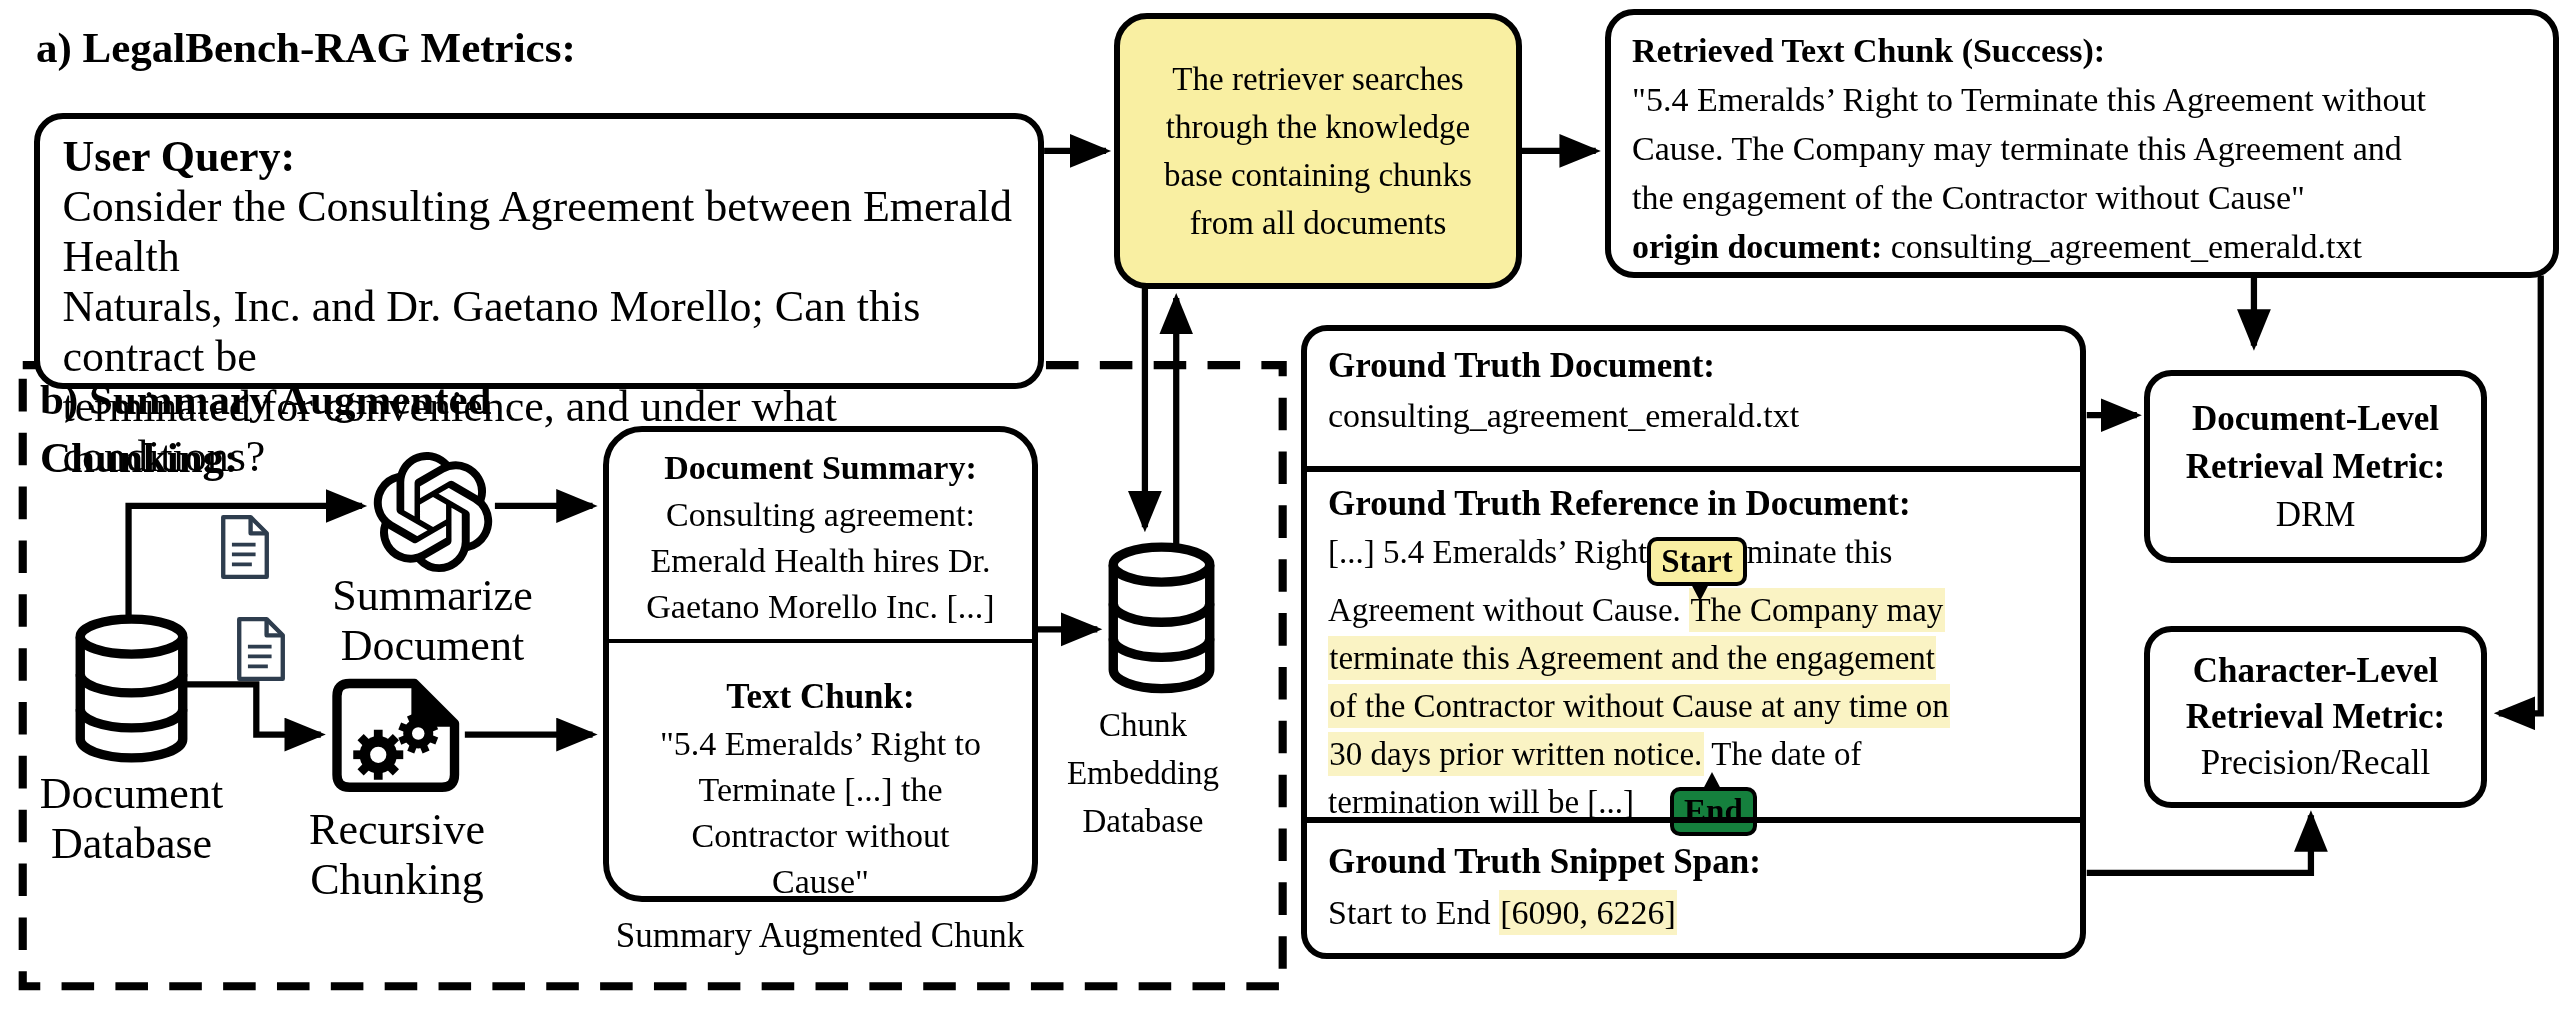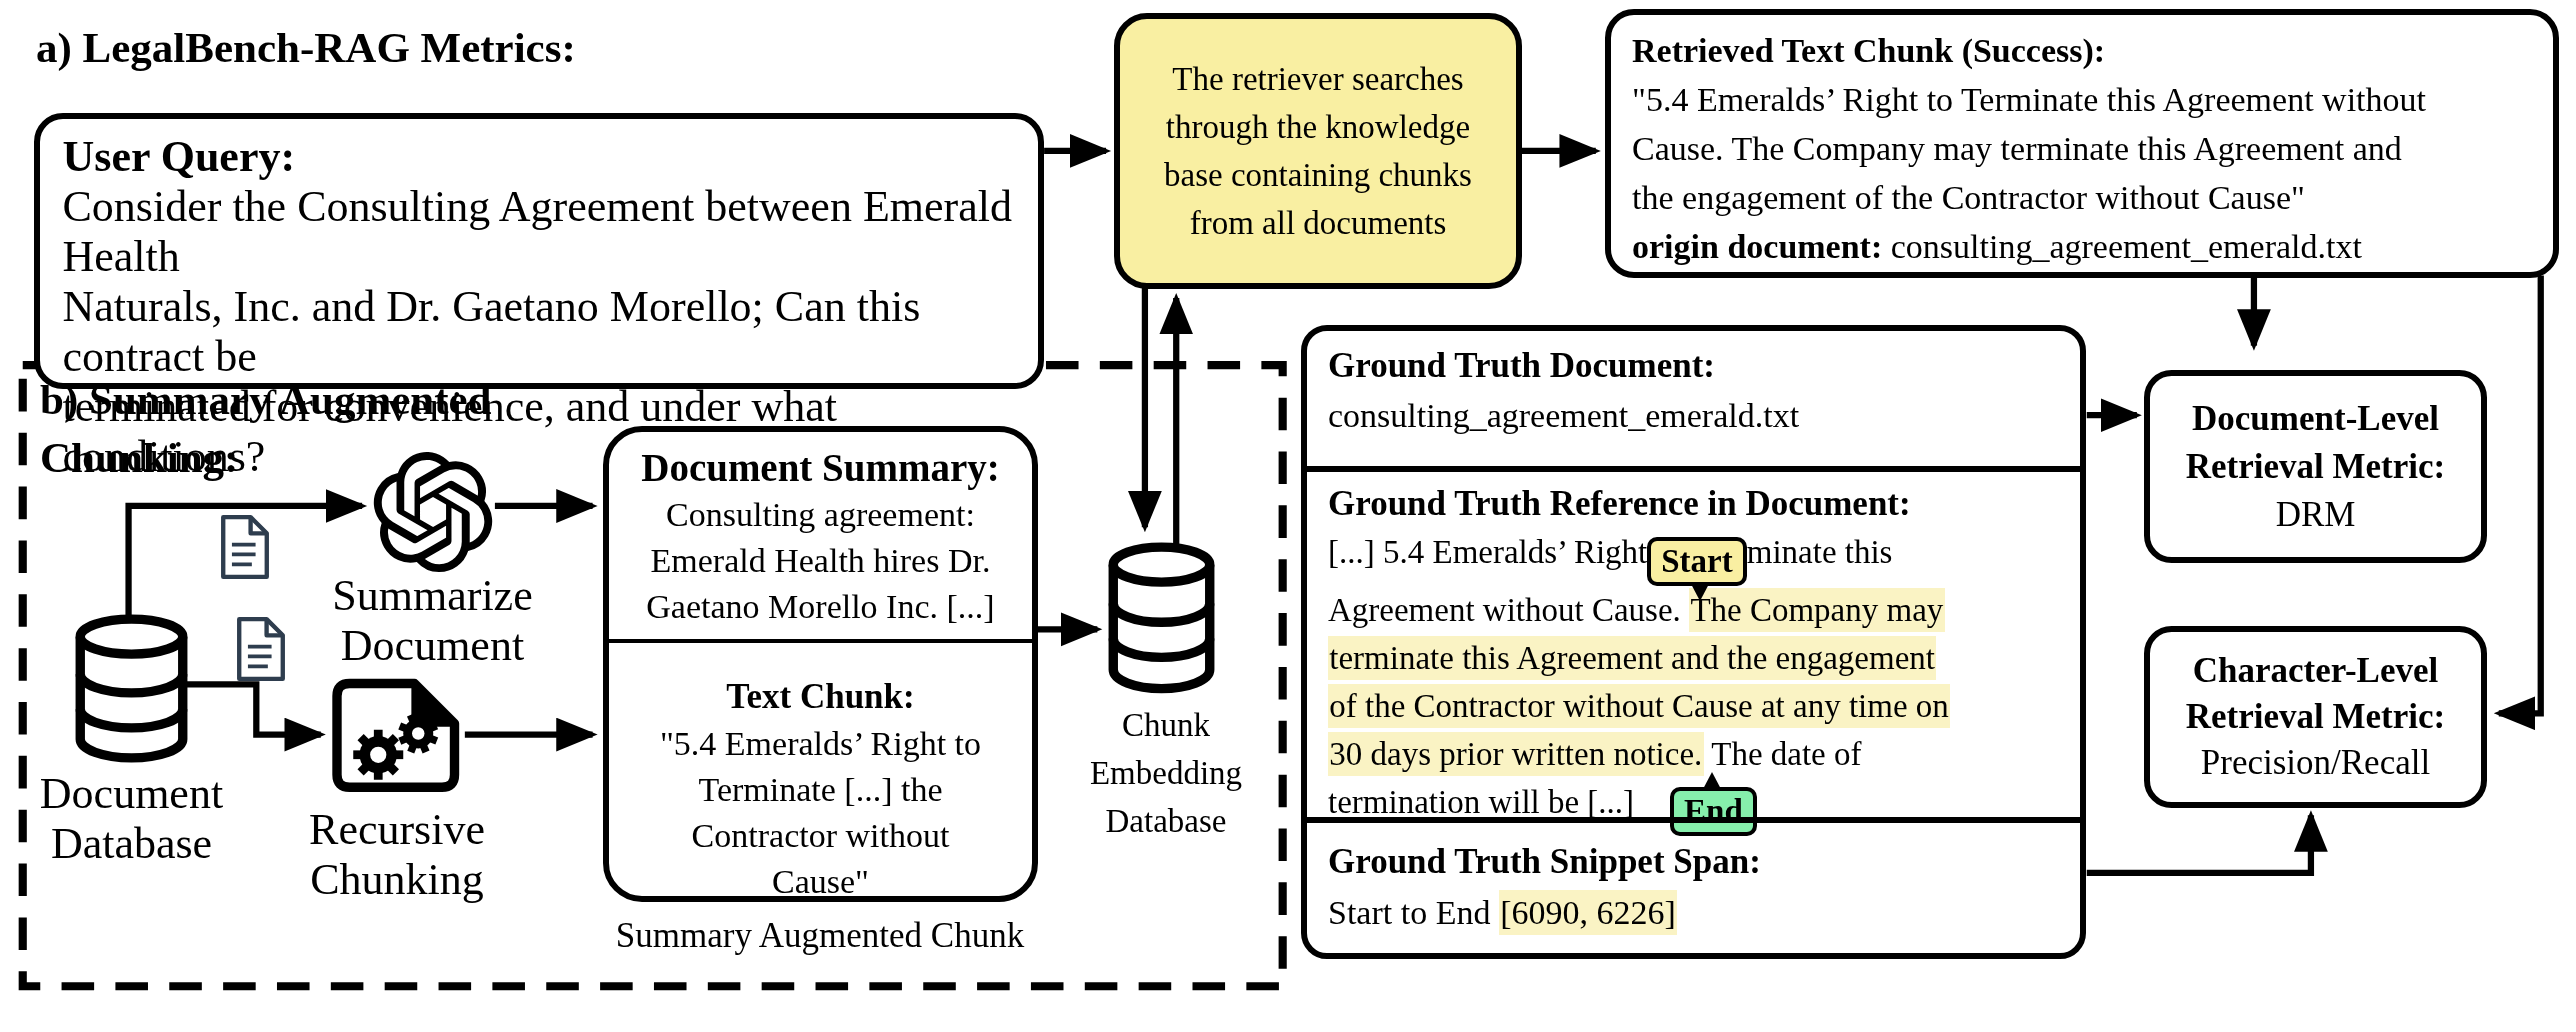--- a/index.html
+++ b/index.html
@@ -136,42 +136,42 @@
       <circle r="24" fill="#000"></circle>
         <circle r="10" fill="#fff"></circle>
     </g>
   </g>
 </svg>
 <div class="abs center t54 pre" style="left:268px;top:805px;width:258px;">Recursive
 Chunking</div>
 
 <div class="box" style="left:603px;top:426px;width:435px;height:476px;border-radius:39px;padding:0;">
   <div class="center" style="border-bottom:4.4px solid #000;padding:11.3px 6.3px 8.8px 6.3px;">
-    <div class="b" style="font-size:39px;line-height:49px;">Document Summary:</div>
+    <div class="b" style="font-size:34px;line-height:49px;">Document Summary:</div>
     <div class="pre" style="font-size:34px;line-height:46px;">Consulting agreement:
 Emerald Health hires Dr.
 Gaetano Morello Inc. [...]</div>
   </div>
   <div class="center" style="padding:8.8px 6.3px;margin-top:20px;">
     <div class="b" style="font-size:35px;line-height:49px;">Text Chunk:</div>
     <div class="pre" style="font-size:34px;line-height:46px;">"5.4 Emeralds’ Right to
 Terminate [...] the
 Contractor without
 Cause"</div>
   </div>
 </div>
 <div class="abs center" style="left:601px;top:916px;width:438px;font-size:35px;">Summary Augmented Chunk</div>
 
 <svg class="iconsvg" style="left:1107px;top:542px;" width="109" height="153" viewBox="0 0 174 244">
   <path d="M10 36 V204 a77 30 0 0 0 154 0 V36" fill="#fff" stroke="#000" stroke-width="15"></path>
   <ellipse cx="87" cy="36" rx="77" ry="28" fill="#fff" stroke="#000" stroke-width="15"></ellipse>
   <path d="M10 98 a77 30 0 0 0 154 0" fill="none" stroke="#000" stroke-width="15"></path>
   <path d="M10 154 a77 30 0 0 0 154 0" fill="none" stroke="#000" stroke-width="15"></path>
 </svg>
-<div class="abs center t52 pre" style="left:1044px;top:701px;width:244px;">Chunk
+<div class="abs center t52 pre" style="left:1021px;top:701px;width:244px;">Chunk
 Embedding
 Database</div>
 
 <div class="box" style="left:1301px;top:325px;width:785px;height:634px;border-radius:26px;padding:0;">
   <div class="gt-section" style="top:8.8px;">
     <div class="b" style="font-size:35px;line-height:51px;">Ground Truth Document:</div>
     <div style="font-size:34px;line-height:49px;">consulting_agreement_emerald.txt</div>
   </div>
   <div class="divider" style="top:135px;"></div>
   <div class="gt-section" style="top:149px;">
@@ -185,21 +185,21 @@
     <div class="t52">
       <span class="hl">terminate this Agreement and the engagement</span>
     </div>
     <div class="t52">
       <span class="hl">of the Contractor without Cause at any time on</span>
     </div>
     <div class="t52">
       <span class="hl">30 days prior written notice.</span><span> The date of</span>
     </div>
     <div class="t52">
-      <span>termination will be [...]</span><span class="badge" style="margin-left: 36px; background: #86efac;"><span>End</span><span class="tail tail-up"></span></span>
+      <span>termination will be [...]</span><span class="badge" style="margin-left: 36px; background: #15803d;"><span>End</span><span class="tail tail-up"></span></span>
     </div>
   </div>
   <div class="divider" style="top:486px;"></div>
   <div class="gt-section" style="top:506px;">
     <div class="b" style="font-size:35px;line-height:50px;">Ground Truth Snippet Span:</div>
     <div style="font-size:34px;line-height:51px;">
       <span>Start to End </span><span class="hl">[6090, 6226]</span>
     </div>
   </div>
 </div>

